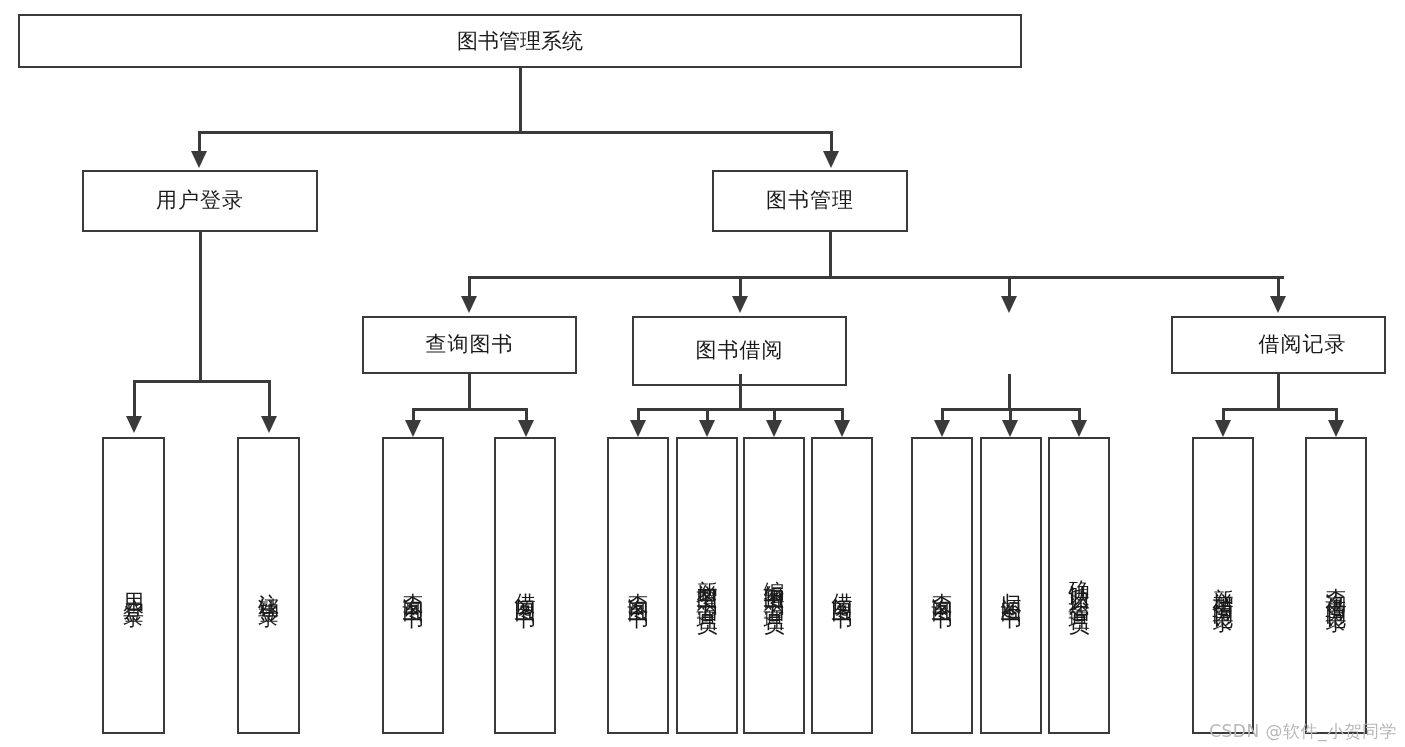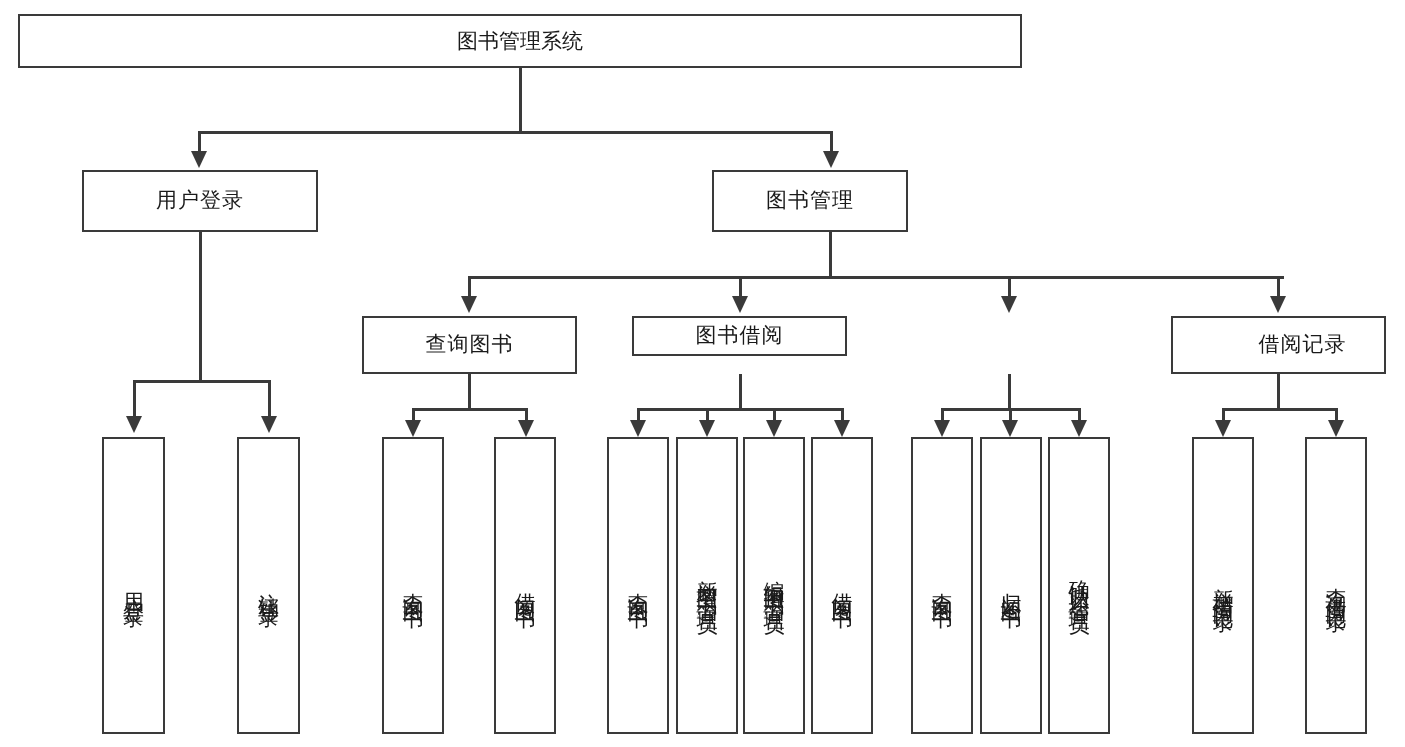--- a/index.html
+++ b/index.html
@@ -135,21 +135,21 @@
 
   <div class="vline" style="left:1008px; top:276px; height:22px;"></div>
   <div class="arrow" style="left:1001px; top:296px;"></div>
 
   <div class="vline" style="left:1277px; top:276px; height:22px;"></div>
   <div class="arrow" style="left:1270px; top:296px;"></div>
 
   <div class="node horiz" style="left:362px; top:316px; width:215px; height:58px;">
     <span>查询图书</span>
   </div>
-  <div class="node horiz" style="left:632px; top:316px; width:215px; height:40px;">
+  <div class="node horiz" style="left:632px; top:316px; width:215px; height:70px;">
     <span>图书借阅</span>
   </div>
   <div class="node horiz" style="left:1171px; top:316px; width:215px; height:58px;padding-left:48px;">
     <span>借阅记录</span>
   </div>
 
   <div class="vline" style="left:468px; top:374px; height:34px;"></div>
   <div class="hline" style="left:412px; top:408px; width:115px;"></div>
   <div class="vline" style="left:412px; top:408px; height:14px;"></div>
   <div class="arrow" style="left:405px; top:420px;"></div>
@@ -213,14 +213,15 @@
   <div class="vline" style="left:1335px; top:408px; height:14px;"></div>
   <div class="arrow" style="left:1328px; top:420px;"></div>
 
   <div class="node vert" style="left:1192px; top:437px; width:62px; height:297px;">
     <span class="vlabel">新增借阅记录</span>
   </div>
   <div class="node vert" style="left:1305px; top:437px; width:62px; height:297px;">
     <span class="vlabel">查询借阅记录</span>
   </div>
 
+  <div id="watermark">CSDN @软件_小贺同学</div>
 
 </div>
 
 </body></html>

